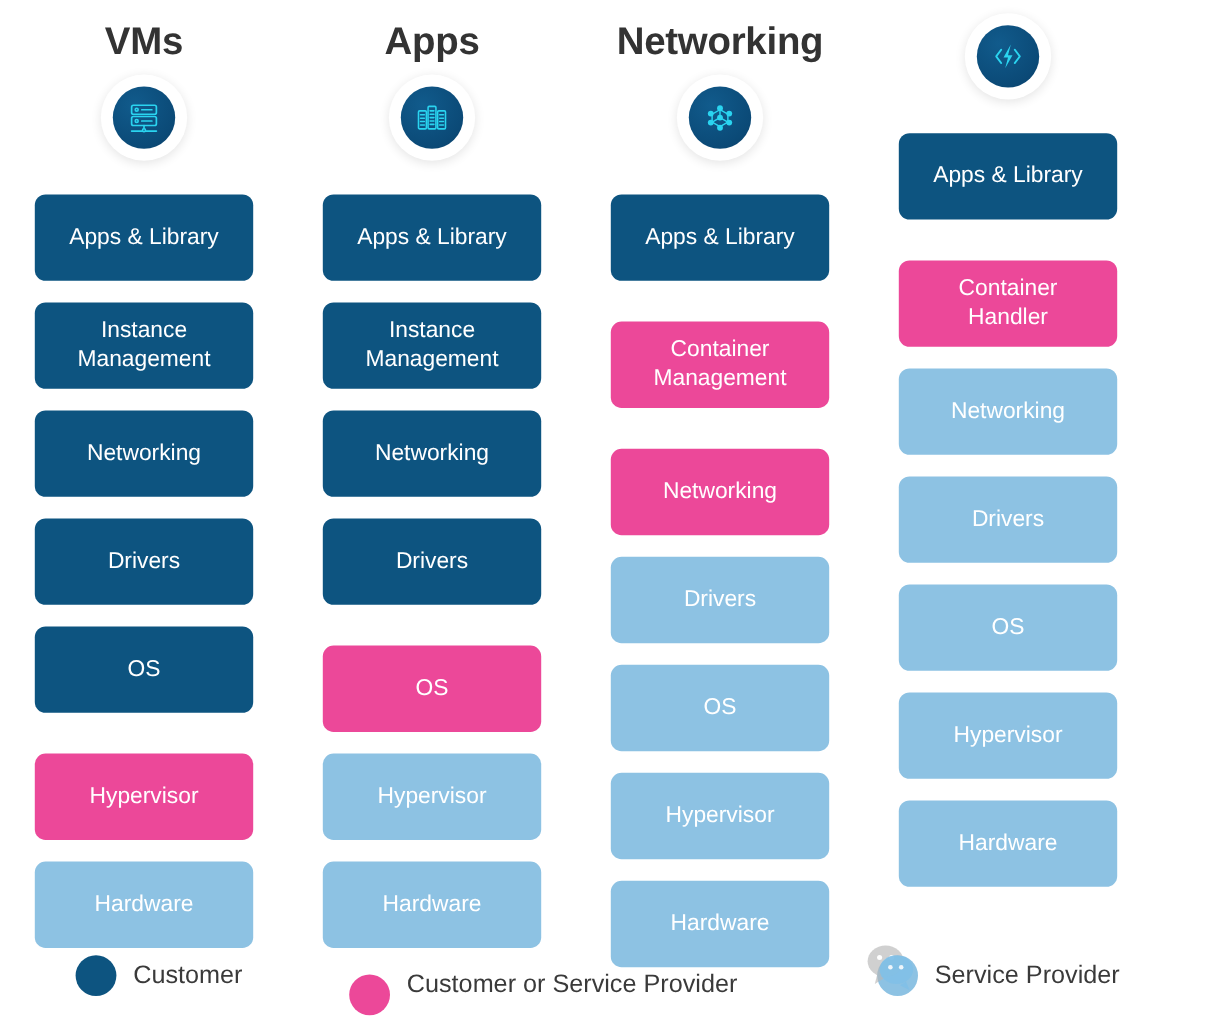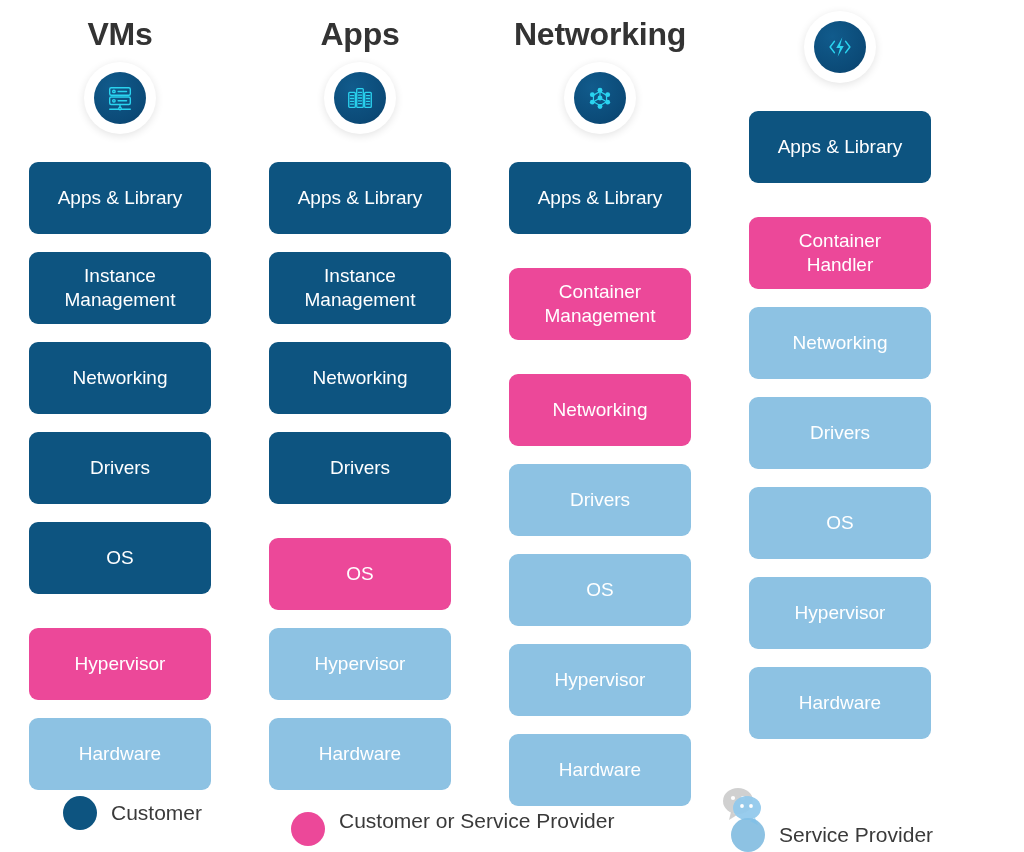--- a/index.html
+++ b/index.html
@@ -100,21 +100,21 @@
     border-radius: 50%;
     flex: 0 0 auto;
   }
   .legend-label {
     font-size: 21px;
     color: #3a3a3a;
     line-height: 26px;
   }
   #legend-0 { left: 63px;  top: 4px; }
   #legend-1 { left: 291px; top: 4px; }
-  #legend-2 { left: 731px; top: 4px; margin-top: 22px; }
+  #legend-2 { left: 731px; top: 4px; }
 
   
   .watermark {
     position: absolute;
     left: 722px; top: 786px;
     display: flex;
     align-items: center;
     gap: 6px;
     pointer-events: none;
     z-index: 5;

